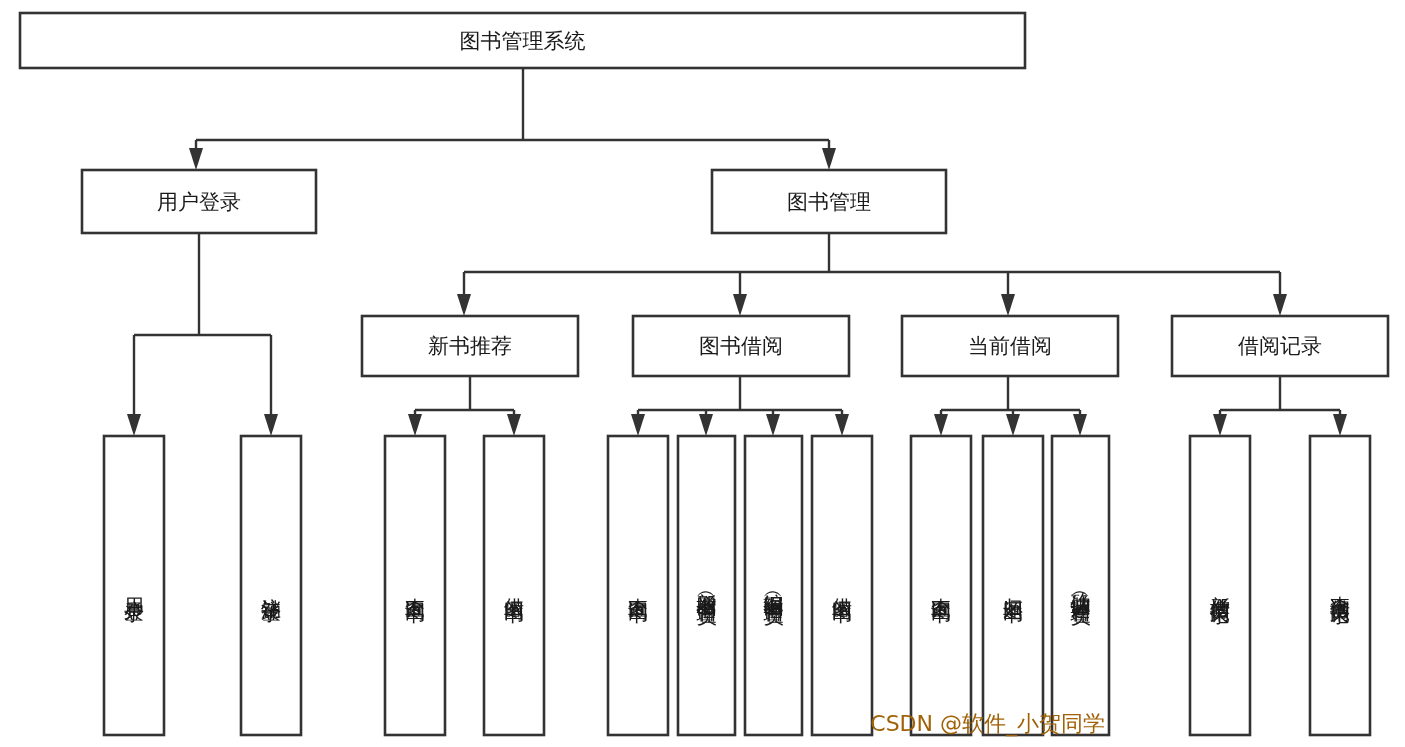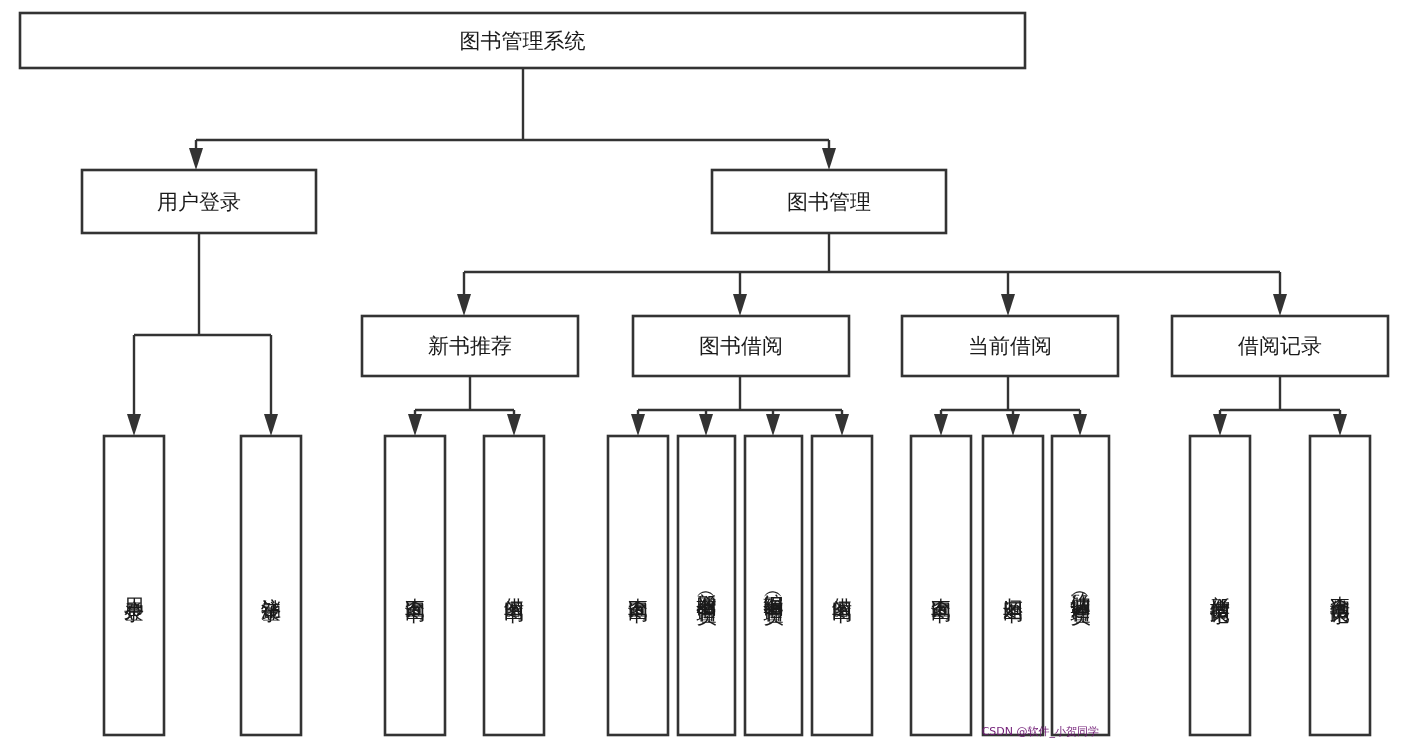--- a/index.html
+++ b/index.html
@@ -60,25 +60,25 @@
     display: flex;
     align-items: center;
     justify-content: center;
     text-align: center;
     white-space: nowrap;
     pointer-events: none;
     user-select: none;
   }
   #watermark {
     position: absolute;
-    right: 14px;
+    right: 8px;
     bottom: 8px;
     font-family: "DejaVu Sans", "Liberation Sans", sans-serif;
-    font-size: 11px;
-    color: #701a75;
+    font-size: 22px;
+    color: #a16207;
     white-space: nowrap;
     user-select: none;
   }
 </style>
 </head>
 <body>
 
 <div id="diagram-root">
 
   <svg id="diagram-svg" viewBox="0 0 1405 747">

